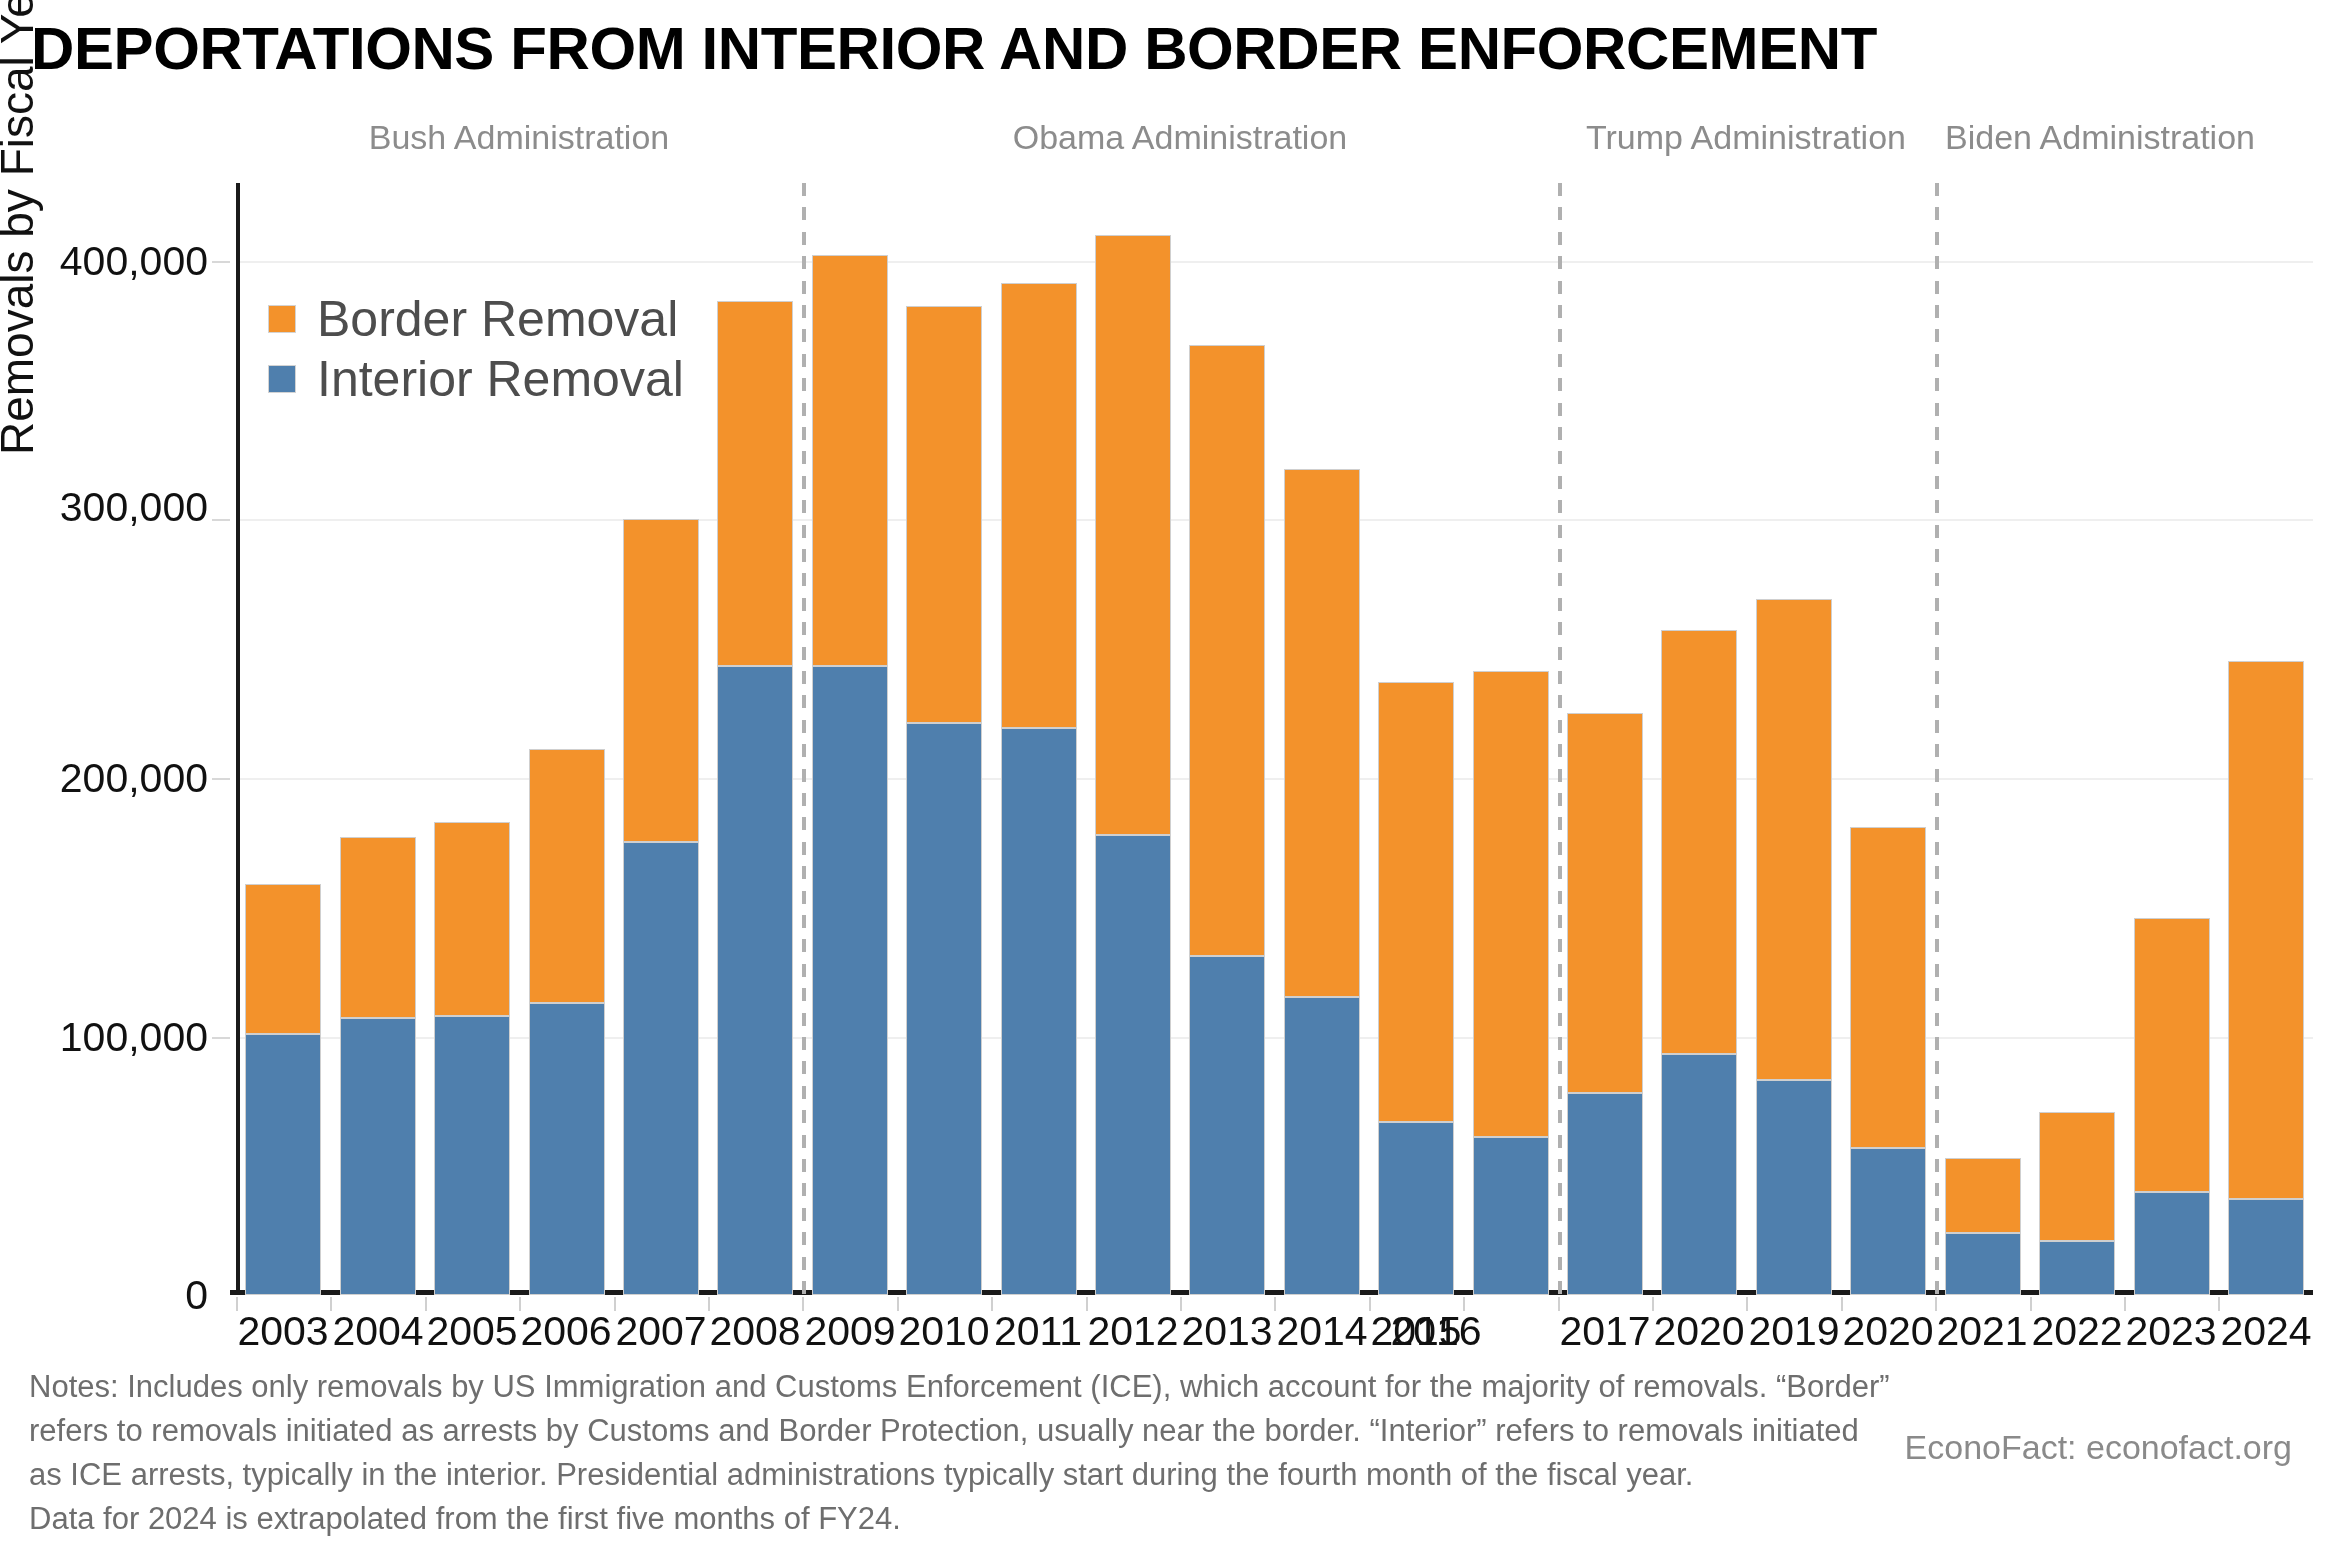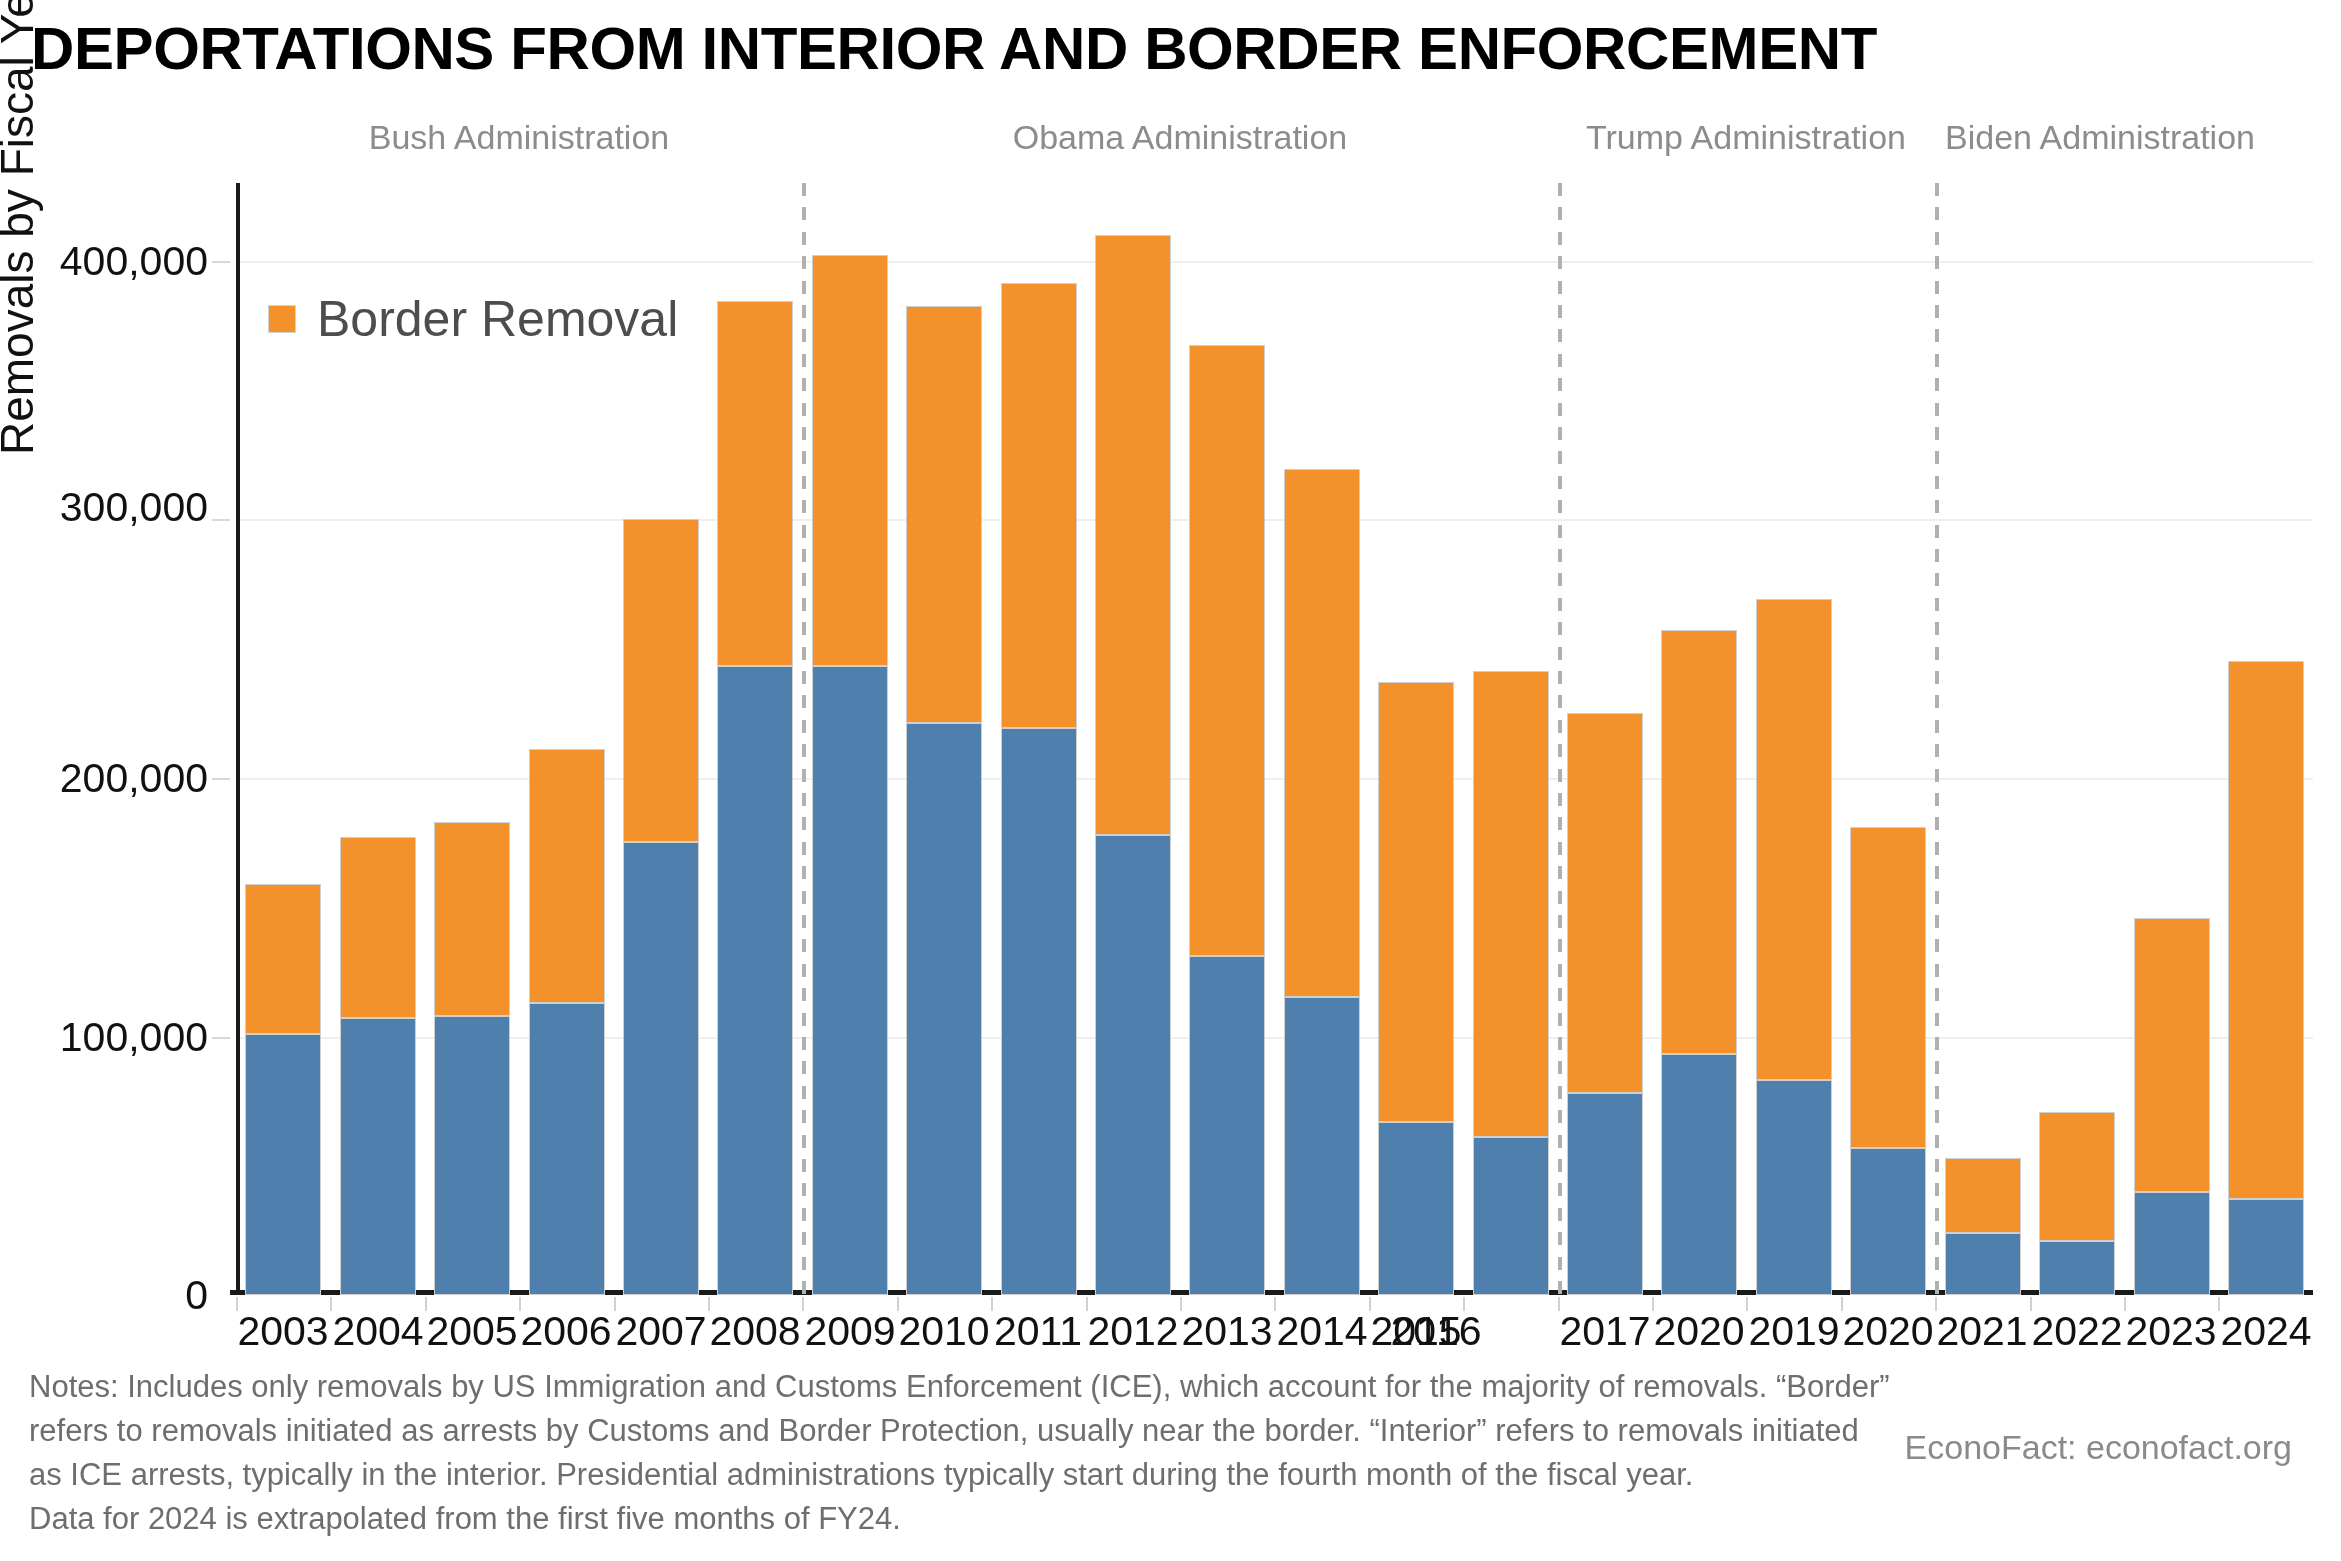--- a/index.html
+++ b/index.html
@@ -236,20 +236,24 @@
     <div class="bar-group" style="left: 1992px; width: 76px; height: 634px;">
       <div class="seg seg-interior" style="height: 96px; background: rgb(79, 127, 173);"></div>
       <div class="seg seg-border" style="height: 538px; bottom: 96px; background: rgb(243, 146, 43);"></div>
     </div>
   </div>
 
 <div id="legend">
     <div class="legend-row">
       <span class="legend-swatch" style="background: rgb(243, 146, 43);"></span>
       <span class="legend-label">Border Removal</span>
+    </div>
+    <div class="legend-row">
+      <span class="legend-swatch" style="background: rgb(79, 127, 173);"></span>
+      <span class="legend-label">Interior Removal</span>
     </div>
   </div>
 
 <div id="x-labels">
     <div class="xlabel" style="left: 47px;">2003</div>
     <div class="xtick-mark" style="left: 0px;"></div>
     <div class="xlabel" style="left: 142px;">2004</div>
     <div class="xtick-mark" style="left: 94px;"></div>
     <div class="xlabel" style="left: 236px;">2005</div>
     <div class="xtick-mark" style="left: 189px;"></div>

